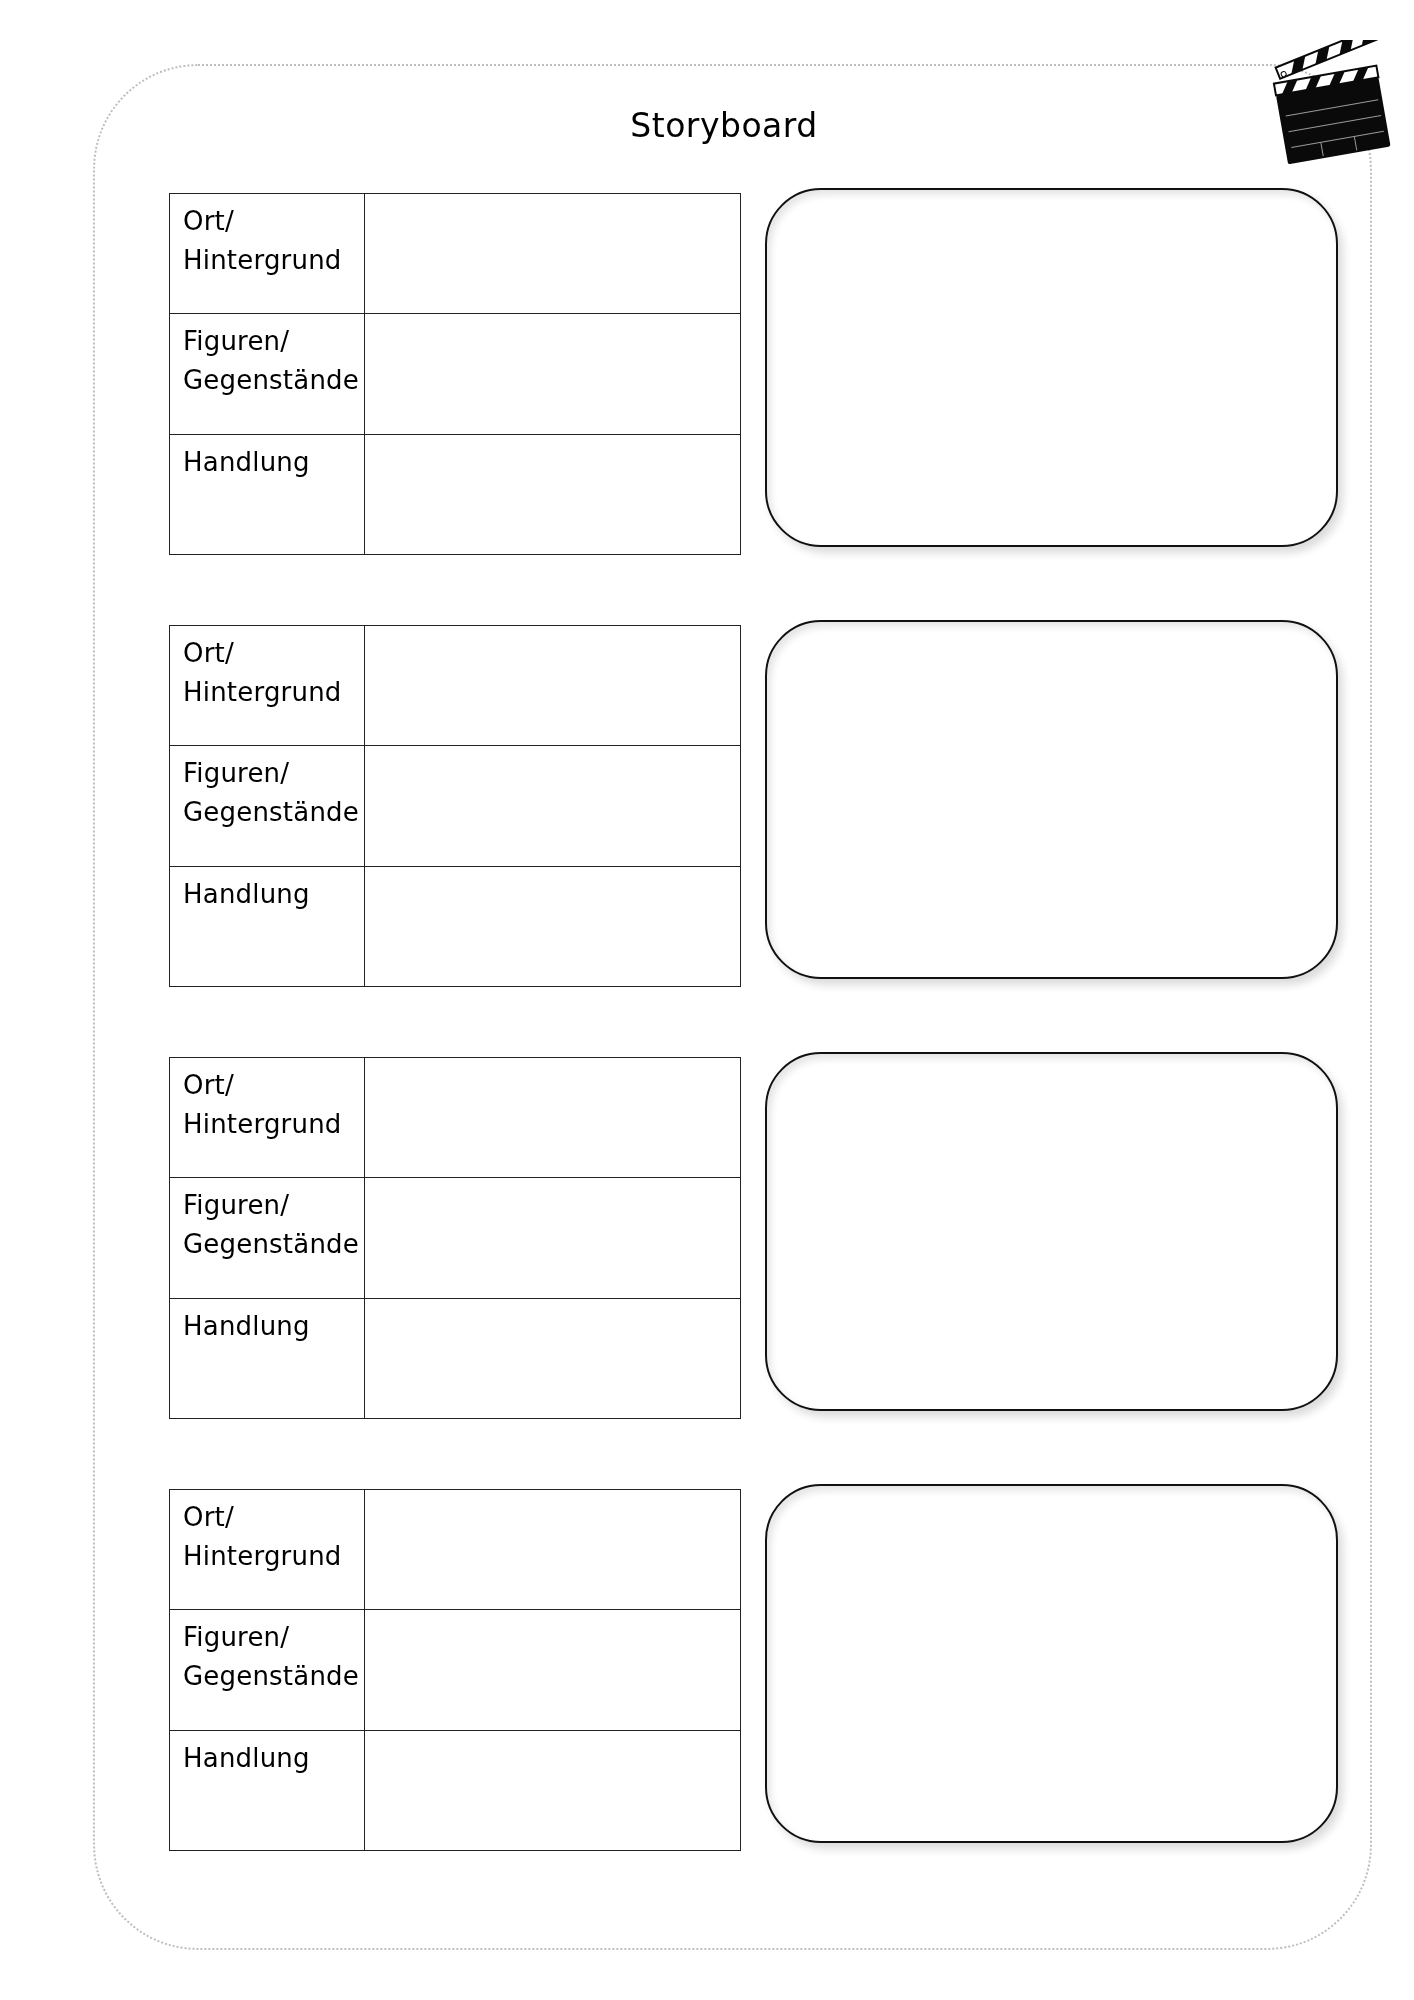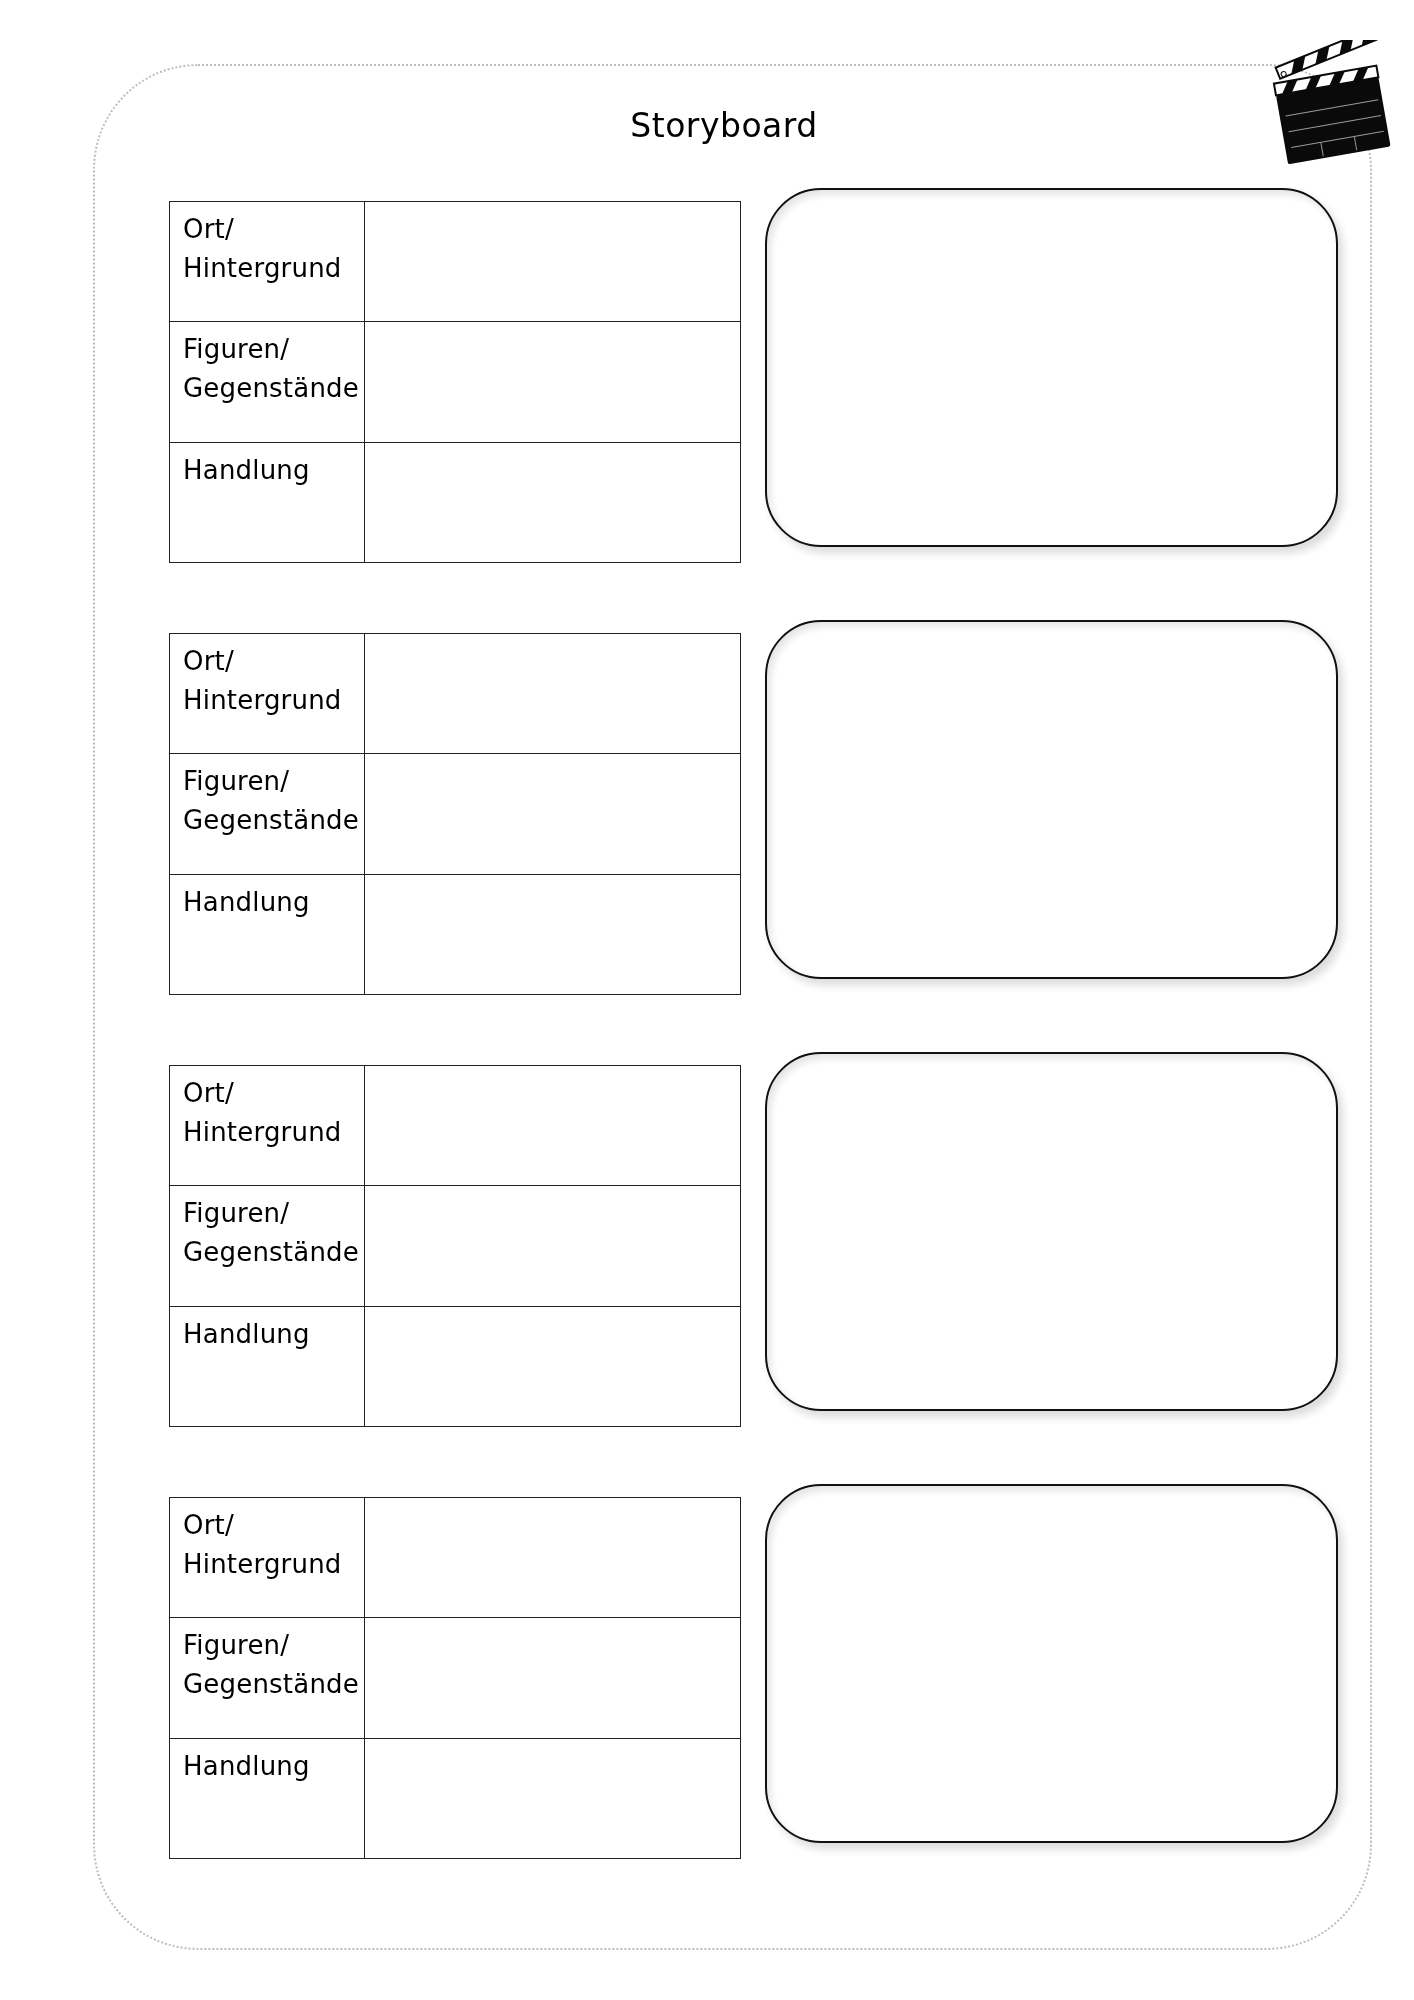--- a/index.html
+++ b/index.html
@@ -44,21 +44,21 @@
     }
     .block {
       position: absolute;
       left: 0;
       width: 1414px;
       height: 362px;
     }
     .info-table {
       position: absolute;
       left: 169px;
-      top: 12px;
+      top: 4px;
       width: 572px;
       height: 362px;
       border-collapse: collapse;
       table-layout: fixed;
     }
     .info-table td {
       border: 1.6px solid #222;
       height: 120px;
       vertical-align: top;
       padding: 0;

